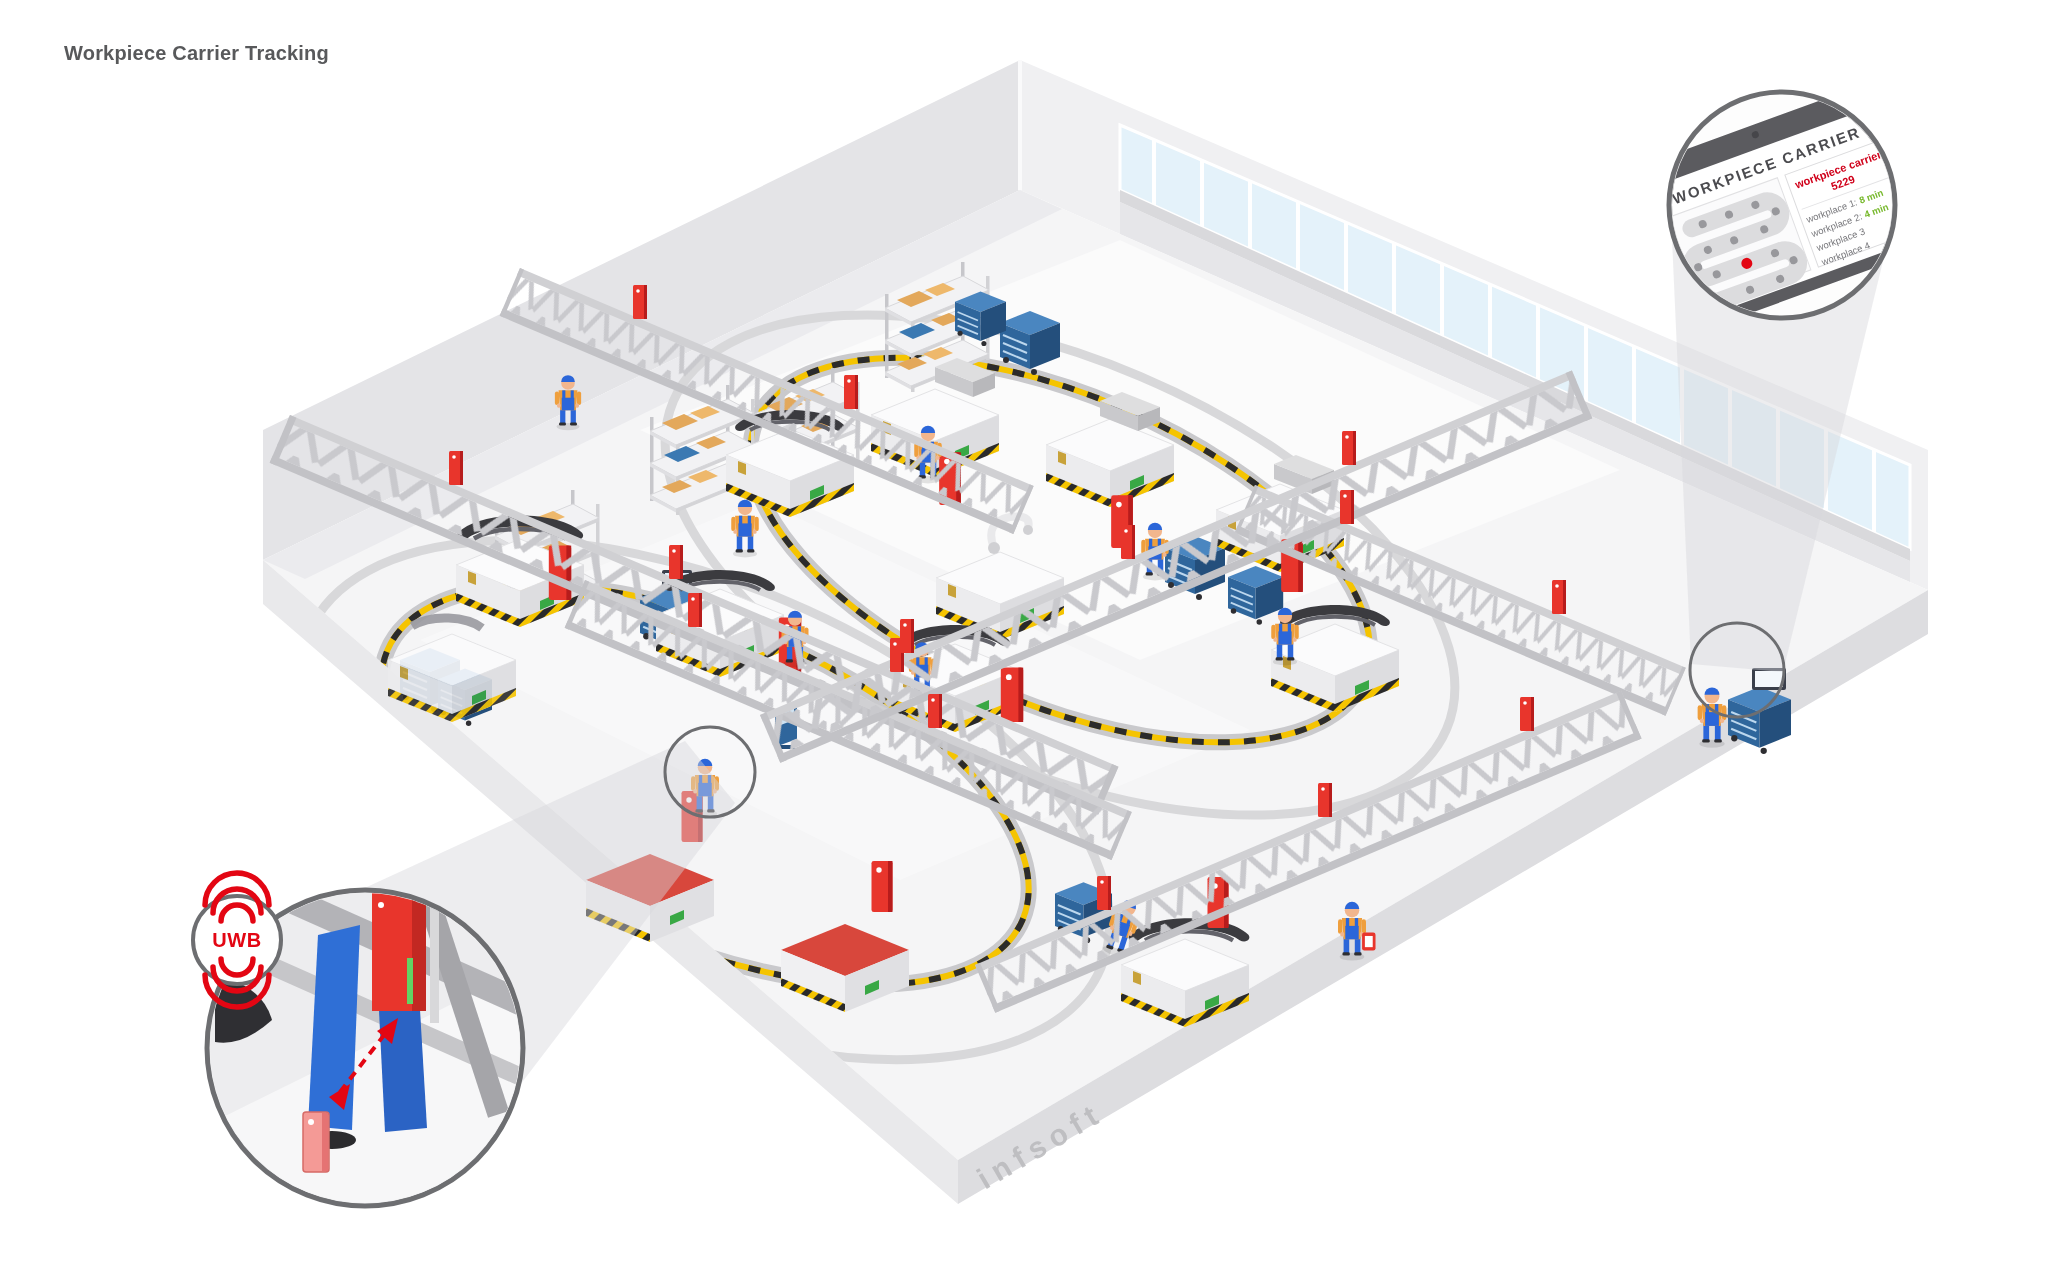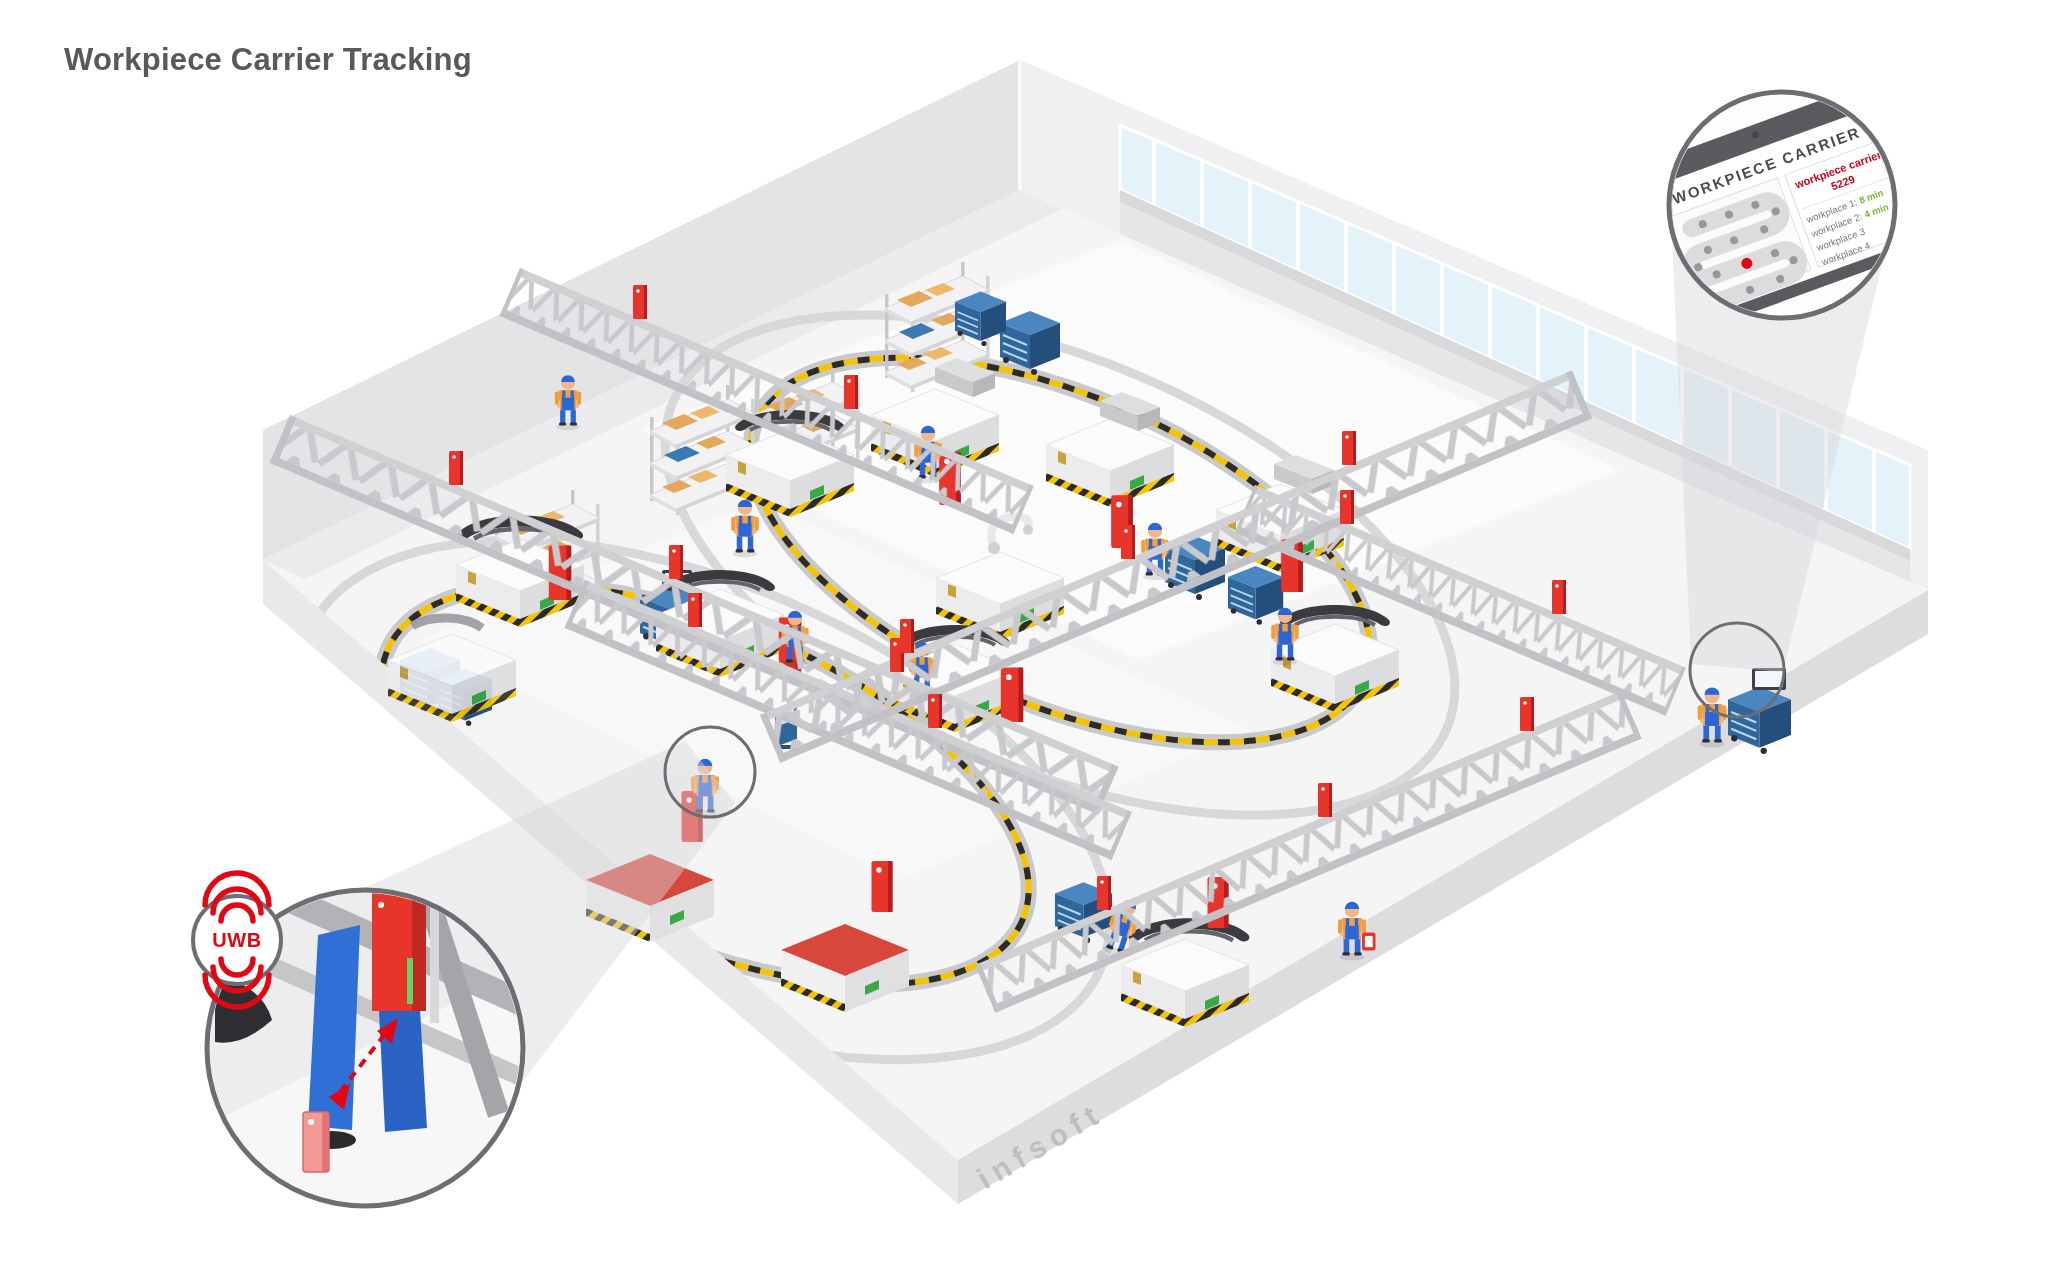--- a/index.html
+++ b/index.html
@@ -1,18 +1,18 @@
 <!DOCTYPE html>
 <html><head>
 <meta charset="utf-8">
 <style>
   html,body{margin:0;padding:0;background:#ffffff;}
   .stage{position:relative;width:2048px;height:1262px;background:#ffffff;overflow:hidden;
          font-family:"Liberation Sans",sans-serif;}
-  .title{position:absolute;left:64px;top:42px;font-size:31px;font-weight:700;color:#58595b;letter-spacing:.2px;}
+  .title{position:absolute;left:64px;top:42px;font-size:20px;font-weight:700;color:#58595b;letter-spacing:.2px;}
   svg{position:absolute;left:0;top:0;}
   text{font-family:"Liberation Sans",sans-serif;}
   .mon-head{font-size:15px;font-weight:700;fill:#4b4b4f;letter-spacing:2px;}
   .mon-carrier{font-size:11px;font-weight:700;fill:#d0021b;}
   .mon-row{font-size:9.5px;fill:#77777b;}
   .mon-row .t{fill:#76b82a;font-weight:700;}
   .uwb-label{font-size:20px;font-weight:700;fill:#e30613;letter-spacing:.5px;}
   .logo-txt{font-size:30px;font-weight:700;fill:#b9b9bc;letter-spacing:7px;opacity:.85;}
 </style>
 </head>

